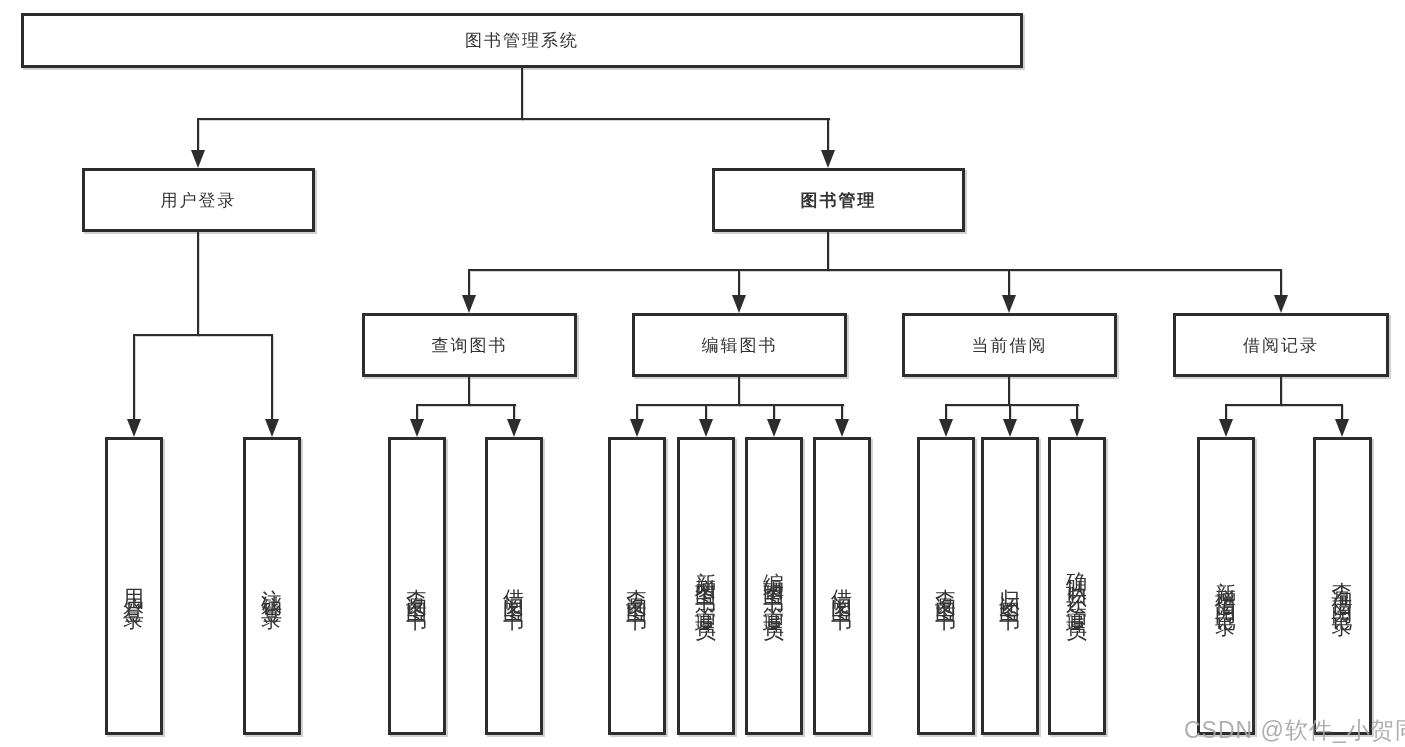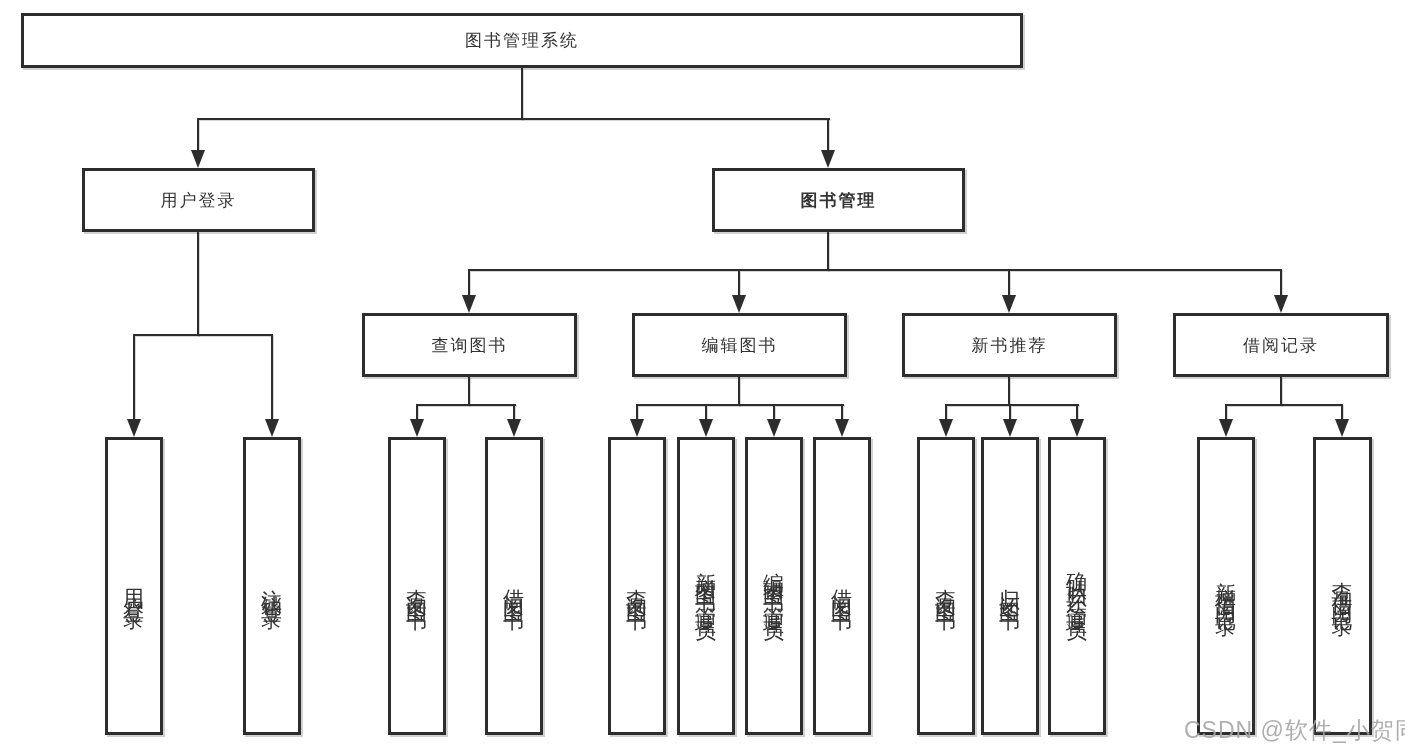--- a/index.html
+++ b/index.html
@@ -40,21 +40,21 @@
 
 <div id="canvas">
 
   <div class="box hbox" style="left:21px;top:13px;width:1002px;height:55px;">图书管理系统</div>
 
   <div class="box hbox" style="left:82px;top:168px;width:233px;height:64px;">用户登录</div>
   <div class="box hbox" style="left:712px;top:168px;width:253px;height:64px;font-weight:bold;">图书管理</div>
 
   <div class="box hbox" style="left:362px;top:313px;width:215px;height:64px;">查询图书</div>
   <div class="box hbox" style="left:632px;top:313px;width:215px;height:64px;">编辑图书</div>
-  <div class="box hbox" style="left:902px;top:313px;width:215px;height:64px;">新书推荐</div>
+  <div class="box hbox" style="left:902px;top:313px;width:215px;height:64px;">当前借阅</div>
   <div class="box hbox" style="left:1173px;top:313px;width:216px;height:64px;">借阅记录</div>
 
   <div class="box vbox" style="left:105px;top:437px;width:58px;height:298px;">用户登录</div>
   <div class="box vbox" style="left:243px;top:437px;width:58px;height:298px;">注销登录</div>
   <div class="box vbox" style="left:388px;top:437px;width:58px;height:298px;">查询图书</div>
   <div class="box vbox" style="left:485px;top:437px;width:58px;height:298px;">借阅图书</div>
   <div class="box vbox" style="left:608px;top:437px;width:58px;height:298px;">查询图书</div>
   <div class="box vbox" style="left:677px;top:437px;width:58px;height:298px;">新增图书（管理员）</div>
   <div class="box vbox" style="left:745px;top:437px;width:58px;height:298px;">编辑图书（管理员）</div>
   <div class="box vbox" style="left:813px;top:437px;width:58px;height:298px;">借阅图书</div>

